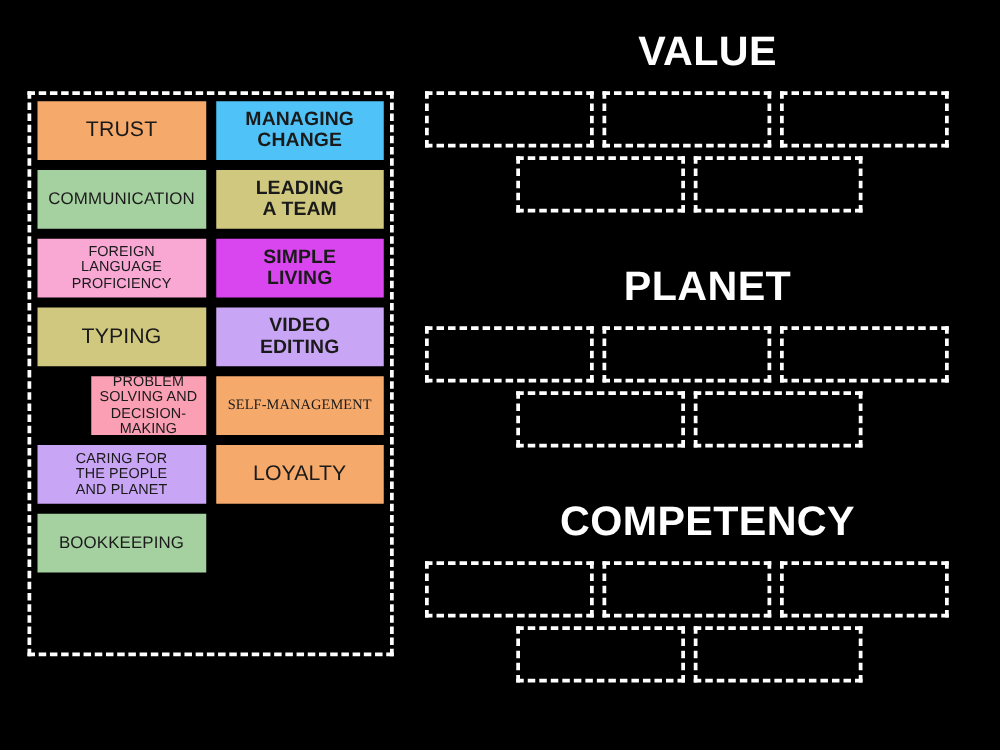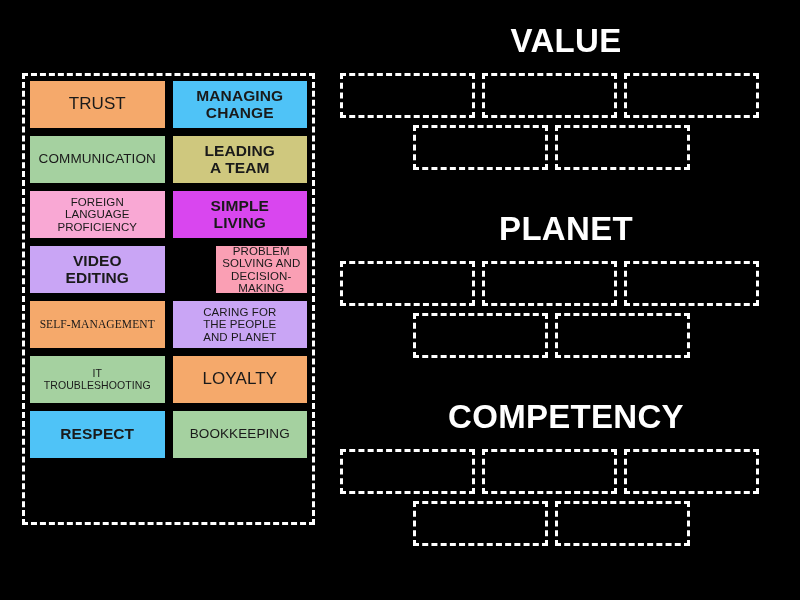--- a/index.html
+++ b/index.html
@@ -126,40 +126,37 @@
         </div>
         <div class="tile fs-lg" style="background: rgb(207, 200, 126);">
           <span class="tile-text">LEADING<br>A TEAM</span>
         </div>
         <div class="tile fs-sm" style="background: #f9a8d4;">
           <span class="tile-text">FOREIGN<br>LANGUAGE<br>PROFICIENCY</span>
         </div>
         <div class="tile fs-lg" style="background: #d946ef;">
           <span class="tile-text">SIMPLE<br>LIVING</span>
         </div>
+        <div class="tile fs-xl" style="background: rgb(207, 200, 126);">
+          <span class="tile-text">TYPING</span>
+        </div>
         <div class="tile fs-lg" style="background: rgb(201, 165, 245); text-align: center;">
           <span class="tile-text">VIDEO<br>EDITING</span>
         </div>
         <div class="tile fs-sm" style="background: rgb(250, 159, 180); margin-left: 43px;">
           <span class="tile-text">PROBLEM<br>SOLVING AND<br>DECISION-MAKING</span>
         </div>
         <div class="tile fs-sm" style="background: rgb(245, 169, 107); font-family: Liberation Serif, serif;">
           <span class="tile-text">SELF-MANAGEMENT</span>
         </div>
         <div class="tile fs-sm" style="background: rgb(201, 165, 245);">
           <span class="tile-text">CARING FOR<br>THE PEOPLE<br>AND PLANET</span>
         </div>
-        <div class="tile fs-xs" style="background: rgb(165, 209, 160);">
-          <span class="tile-text">IT<br>TROUBLESHOOTING</span>
-        </div>
         <div class="tile fs-xl" style="background: rgb(245, 169, 107);">
           <span class="tile-text">LOYALTY</span>
-        </div>
-        <div class="tile fs-lg" style="background: rgb(79, 195, 247);">
-          <span class="tile-text">RESPECT</span>
         </div>
         <div class="tile fs-md" style="background: rgb(165, 209, 160);">
           <span class="tile-text">BOOKKEEPING</span>
         </div>
       </div>
   </div>
 
   <div class="group" id="group-value">
     <div class="group-title">VALUE</div>
     <div class="zone-container">

